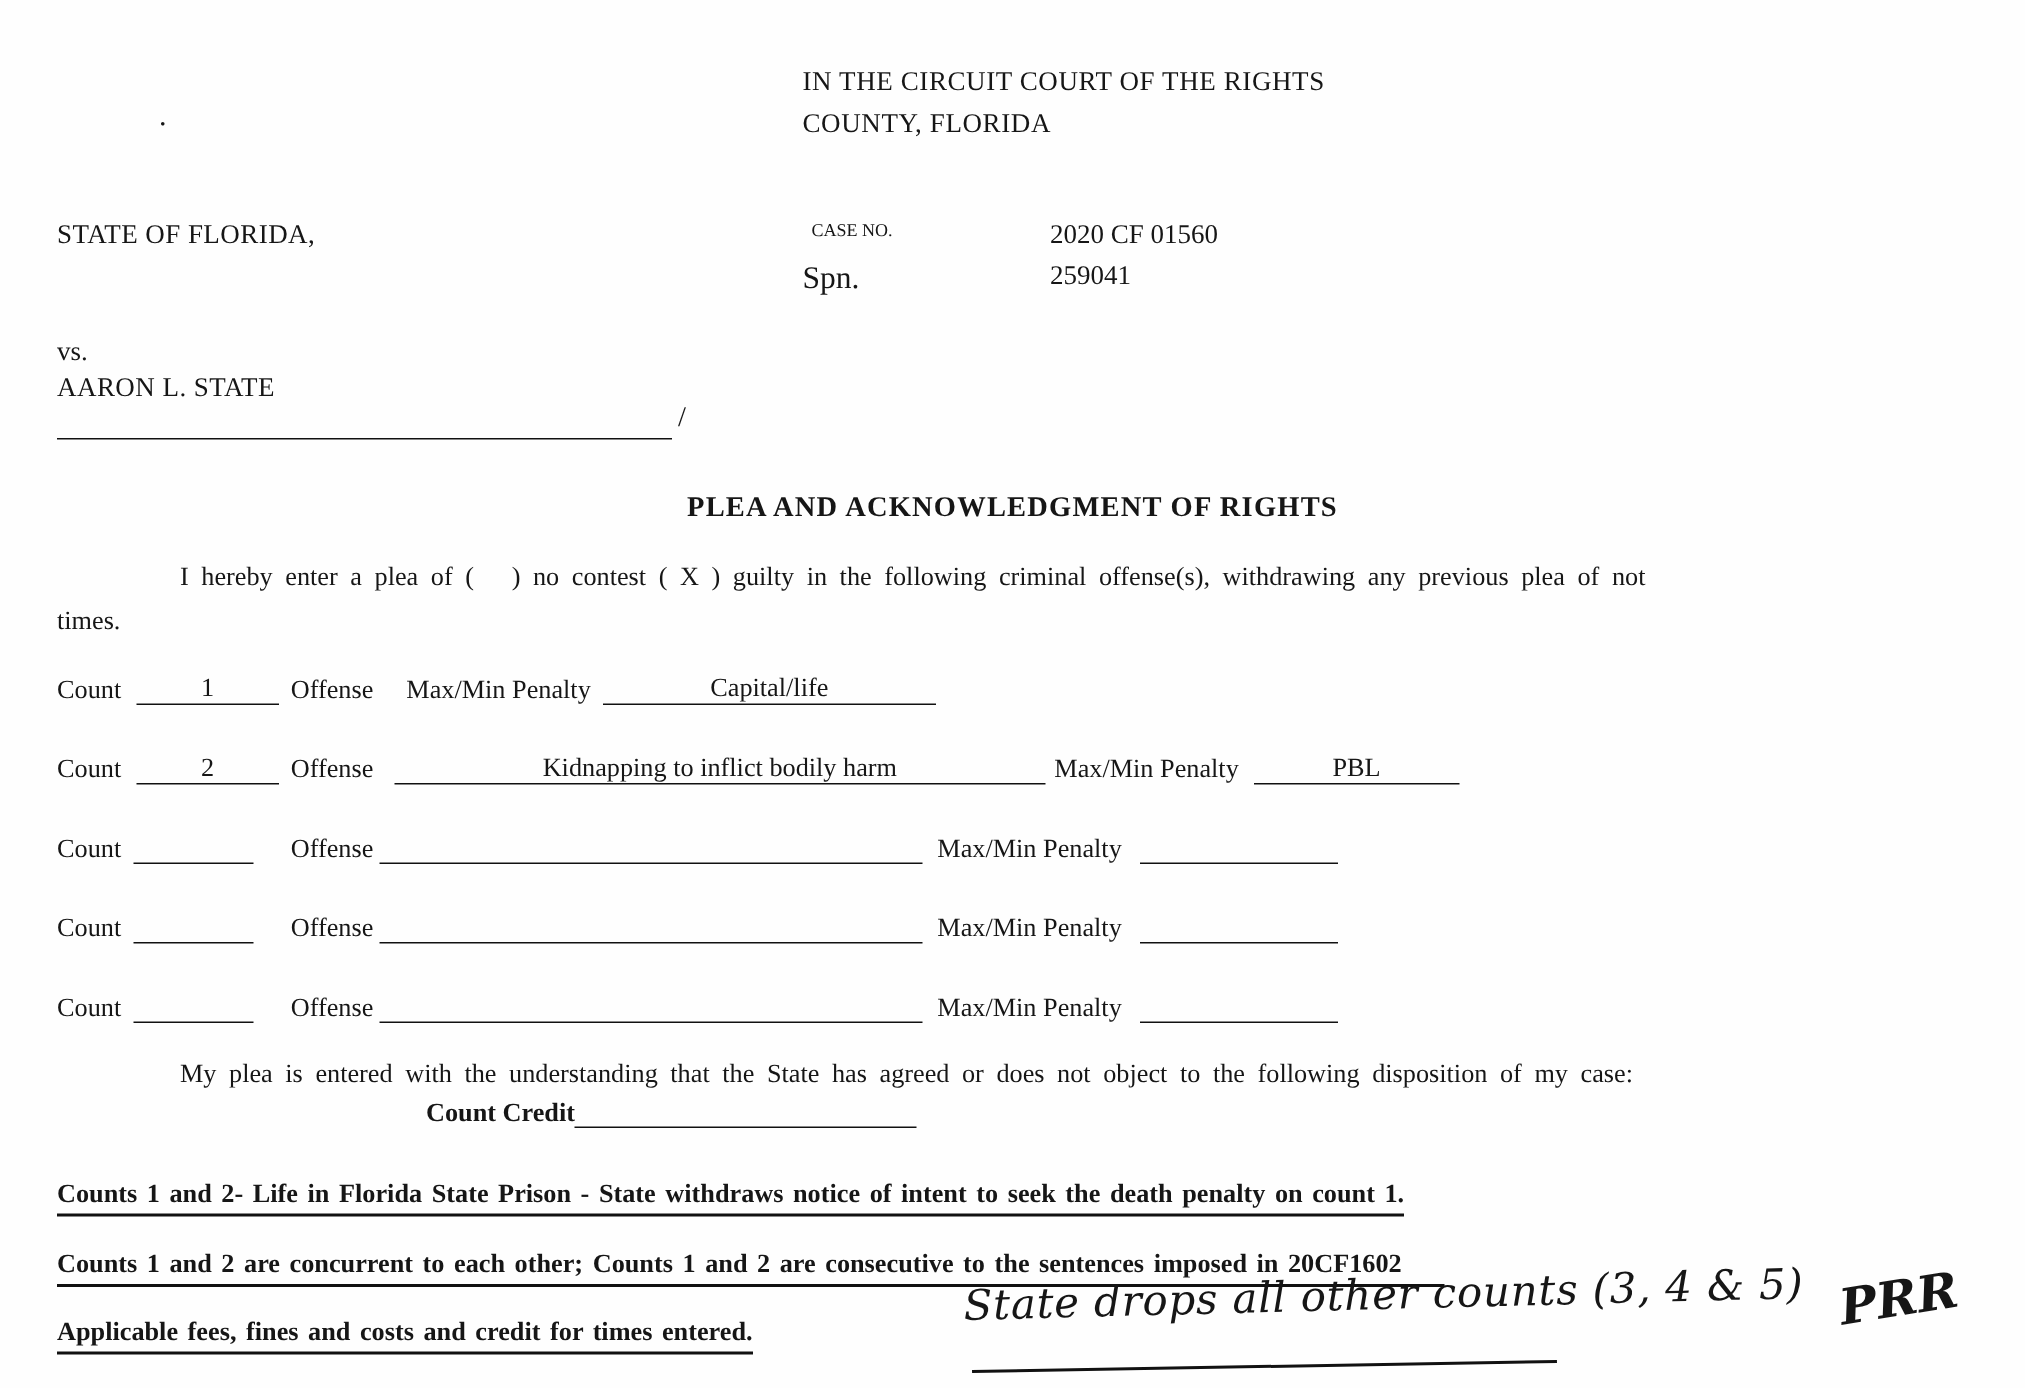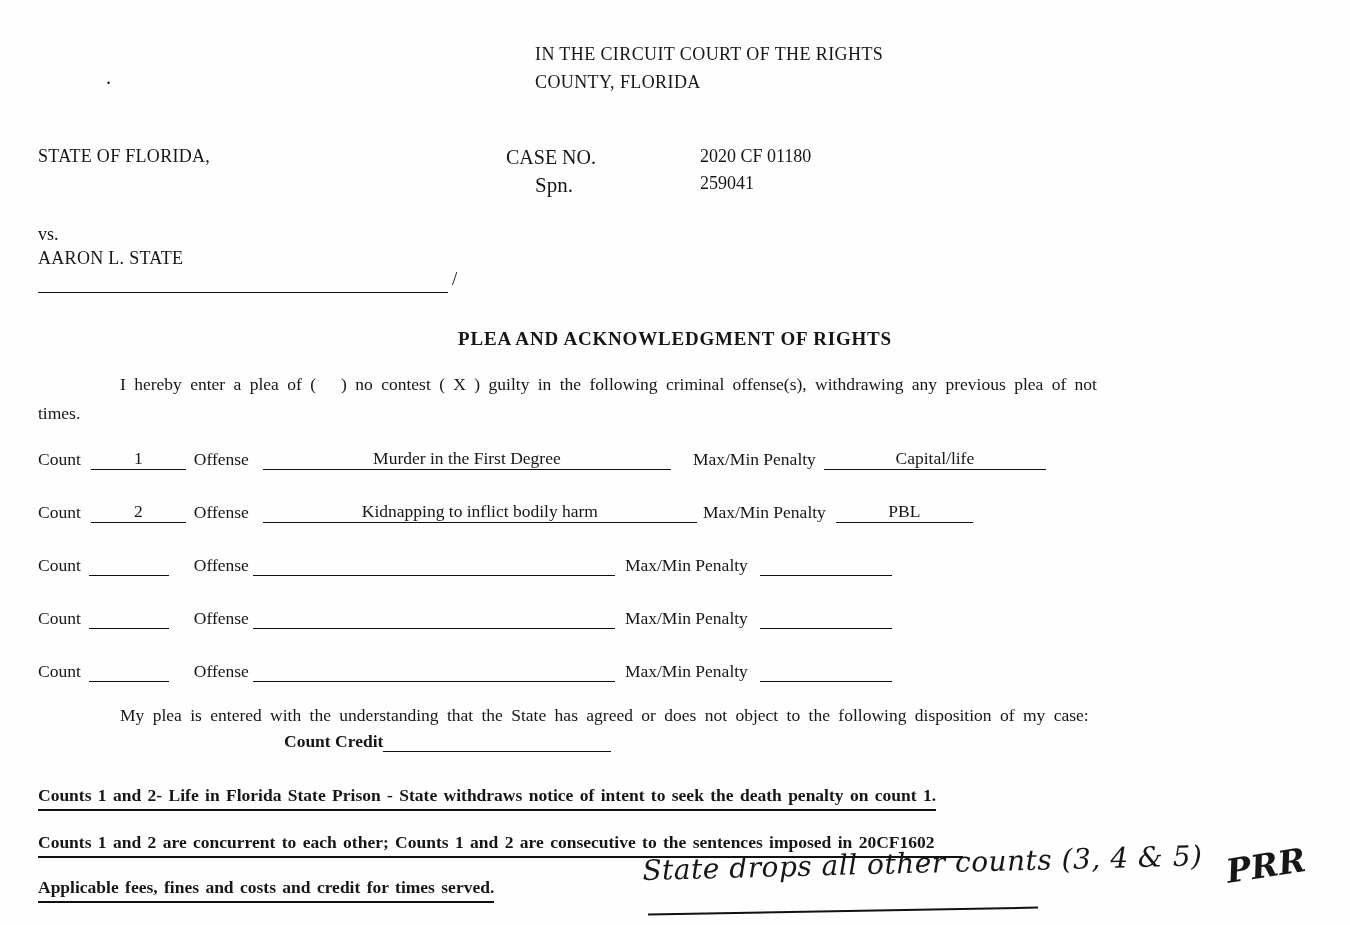--- a/index.html
+++ b/index.html
@@ -12,21 +12,21 @@
     font-size: 17.5px;
     overflow: hidden;
   }
   .abs { position: absolute; }
 
   .artifact { left: 106px; top: 66px; font-size: 20px; }
 
   .court-header { left: 535px; top: 40px; font-size: 18px; line-height: 28px; letter-spacing: 0.4px; }
 
   .plaintiff  { left: 38px;  top: 146px; font-size: 18px; letter-spacing: 0.3px; }
-  .case-label { left: 506px; top: 146px; font-size: 20px; }
+  .case-label { left: 541px; top: 146px; font-size: 12px; }
   .case-value { left: 700px; top: 146px; font-size: 18px; }
   .spn-label  { left: 535px; top: 173px; font-size: 21px; }
   .spn-value  { left: 700px; top: 173px; font-size: 18px; }
 
   .vs         { left: 38px; top: 224px; font-size: 18px; }
   .defendant  { left: 38px; top: 248px; font-size: 18px; letter-spacing: 0.3px; }
   .party-rule { left: 38px; top: 292px; width: 410px; border-top: 1.5px solid #111; height: 0; }
   .slash      { left: 452px; top: 268px; font-size: 19px; }
 
   .doc-title {
@@ -112,39 +112,38 @@
 
 <div class="abs artifact">.</div>
 
 <div class="abs court-header">
   <div>IN THE CIRCUIT COURT OF THE RIGHTS</div>
   <div>COUNTY, FLORIDA</div>
 </div>
 
 <div class="abs plaintiff">STATE OF FLORIDA,</div>
 <div class="abs case-label">CASE NO.</div>
-<div class="abs case-value">2020 CF 01180</div>
+<div class="abs case-value">2020 CF 01560</div>
 <div class="abs spn-label">Spn.</div>
 <div class="abs spn-value">259041</div>
 
 <div class="abs vs">vs.</div>
 <div class="abs defendant">AARON L. STATE</div>
 <div class="abs slash">/</div>
 <div class="abs party-rule"></div>
 
 <div class="abs doc-title">PLEA AND ACKNOWLEDGMENT OF RIGHTS</div>
 
 <div class="abs plea-line plea-line1">I hereby enter a plea of (   ) no contest ( X ) guilty in the following criminal offense(s), withdrawing any previous plea of not</div>
 <div class="abs plea-line plea-line2">times.</div>
 
 <div class="abs count-row row-f r1">
   <span>Count</span>
   <span class="blank num">1</span>
   <span class="off-lbl">Offense</span>
-  <span class="blank off">Murder in the First Degree</span>
   <span class="pen-lbl">Max/Min Penalty</span>
   <span class="blank pen">Capital/life</span>
 </div>
 
 <div class="abs count-row row-f r2">
   <span>Count</span>
   <span class="blank num">2</span>
   <span class="off-lbl">Offense</span>
   <span class="blank off">Kidnapping to inflict bodily harm</span>
   <span class="pen-lbl">Max/Min Penalty</span>
@@ -184,18 +183,18 @@
   <span>Count Credit</span><span class="jc-blank"></span>
 </div>
 
 <div class="abs stmt s1">
   <span class="ul">Counts 1 and 2- Life in Florida State Prison - State withdraws notice of intent to seek the death penalty on count 1.</span>
 </div>
 <div class="abs stmt s2">
   <span class="ul">Counts 1 and 2 are concurrent to each other; Counts 1 and 2 are consecutive to the sentences imposed in 20CF1602</span>
 </div>
 <div class="abs stmt s3">
-  <span class="ul">Applicable fees, fines and costs and credit for times served.</span>
+  <span class="ul">Applicable fees, fines and costs and credit for times entered.</span>
 </div>
 
 <div class="abs handwriting">State drops all other counts (3, 4 &amp; 5)</div>
 <div class="abs hw-underline"></div>
 <div class="abs prr">PRR</div>
 
 </body></html>

